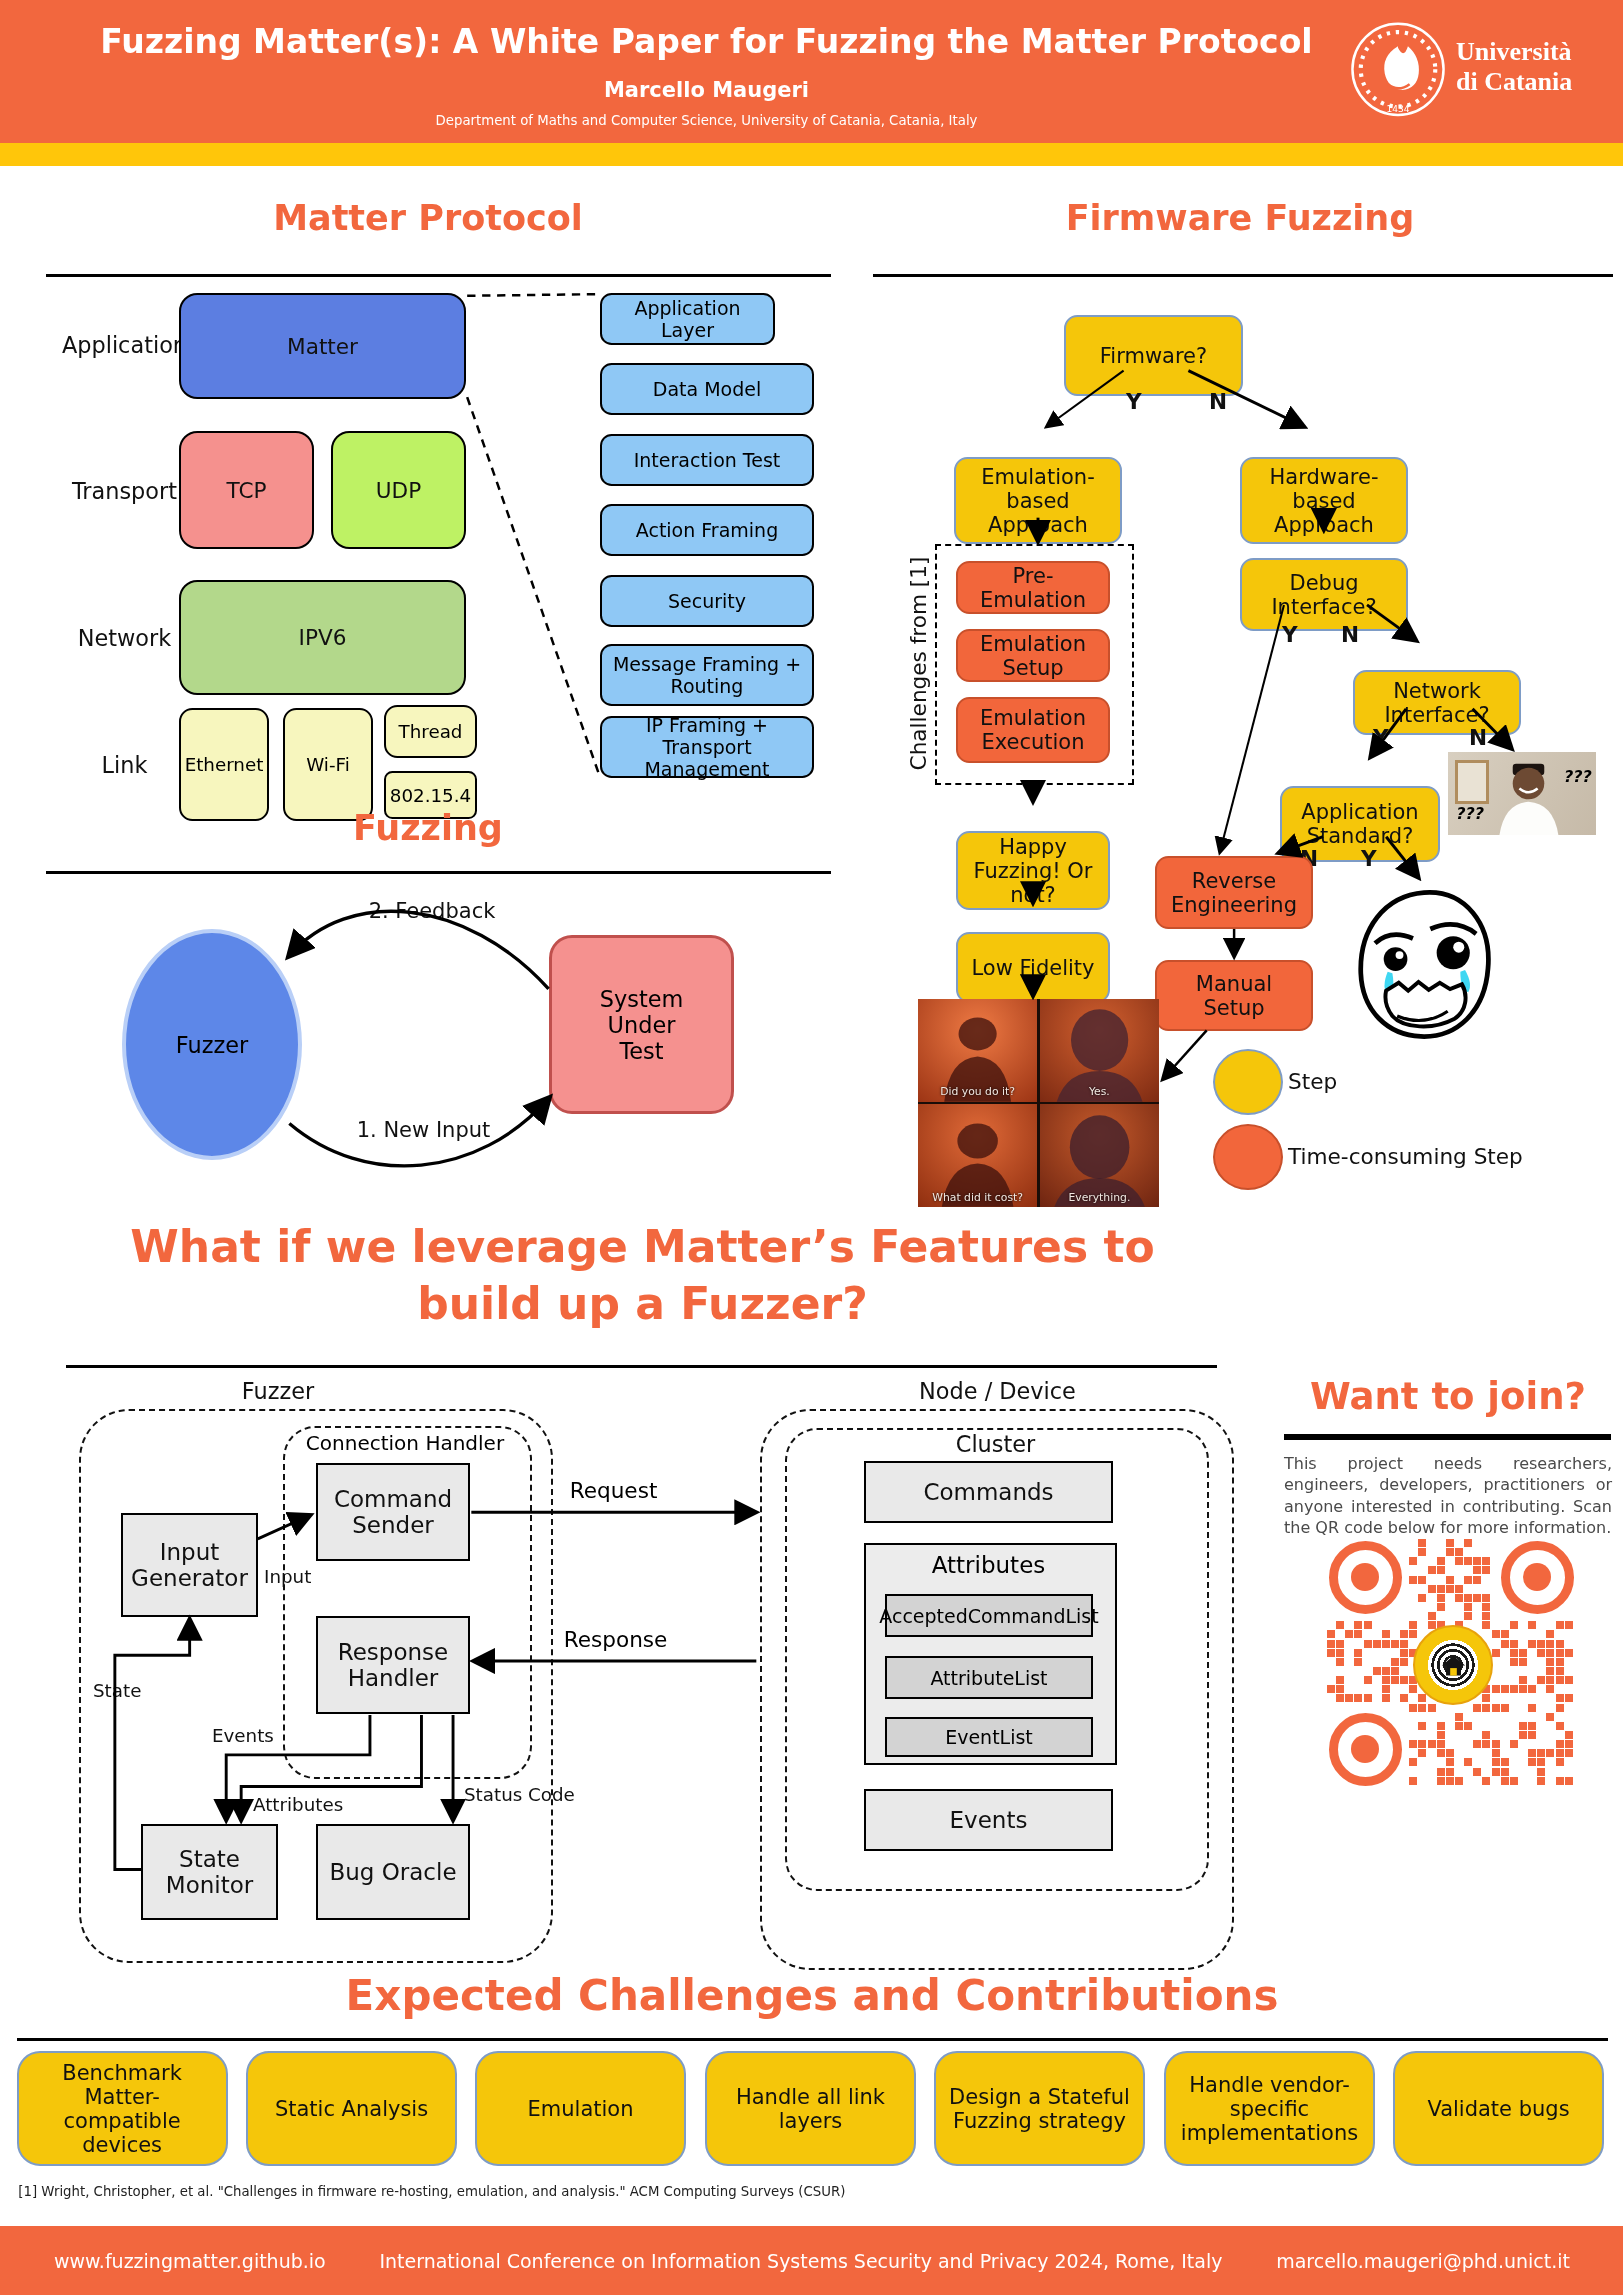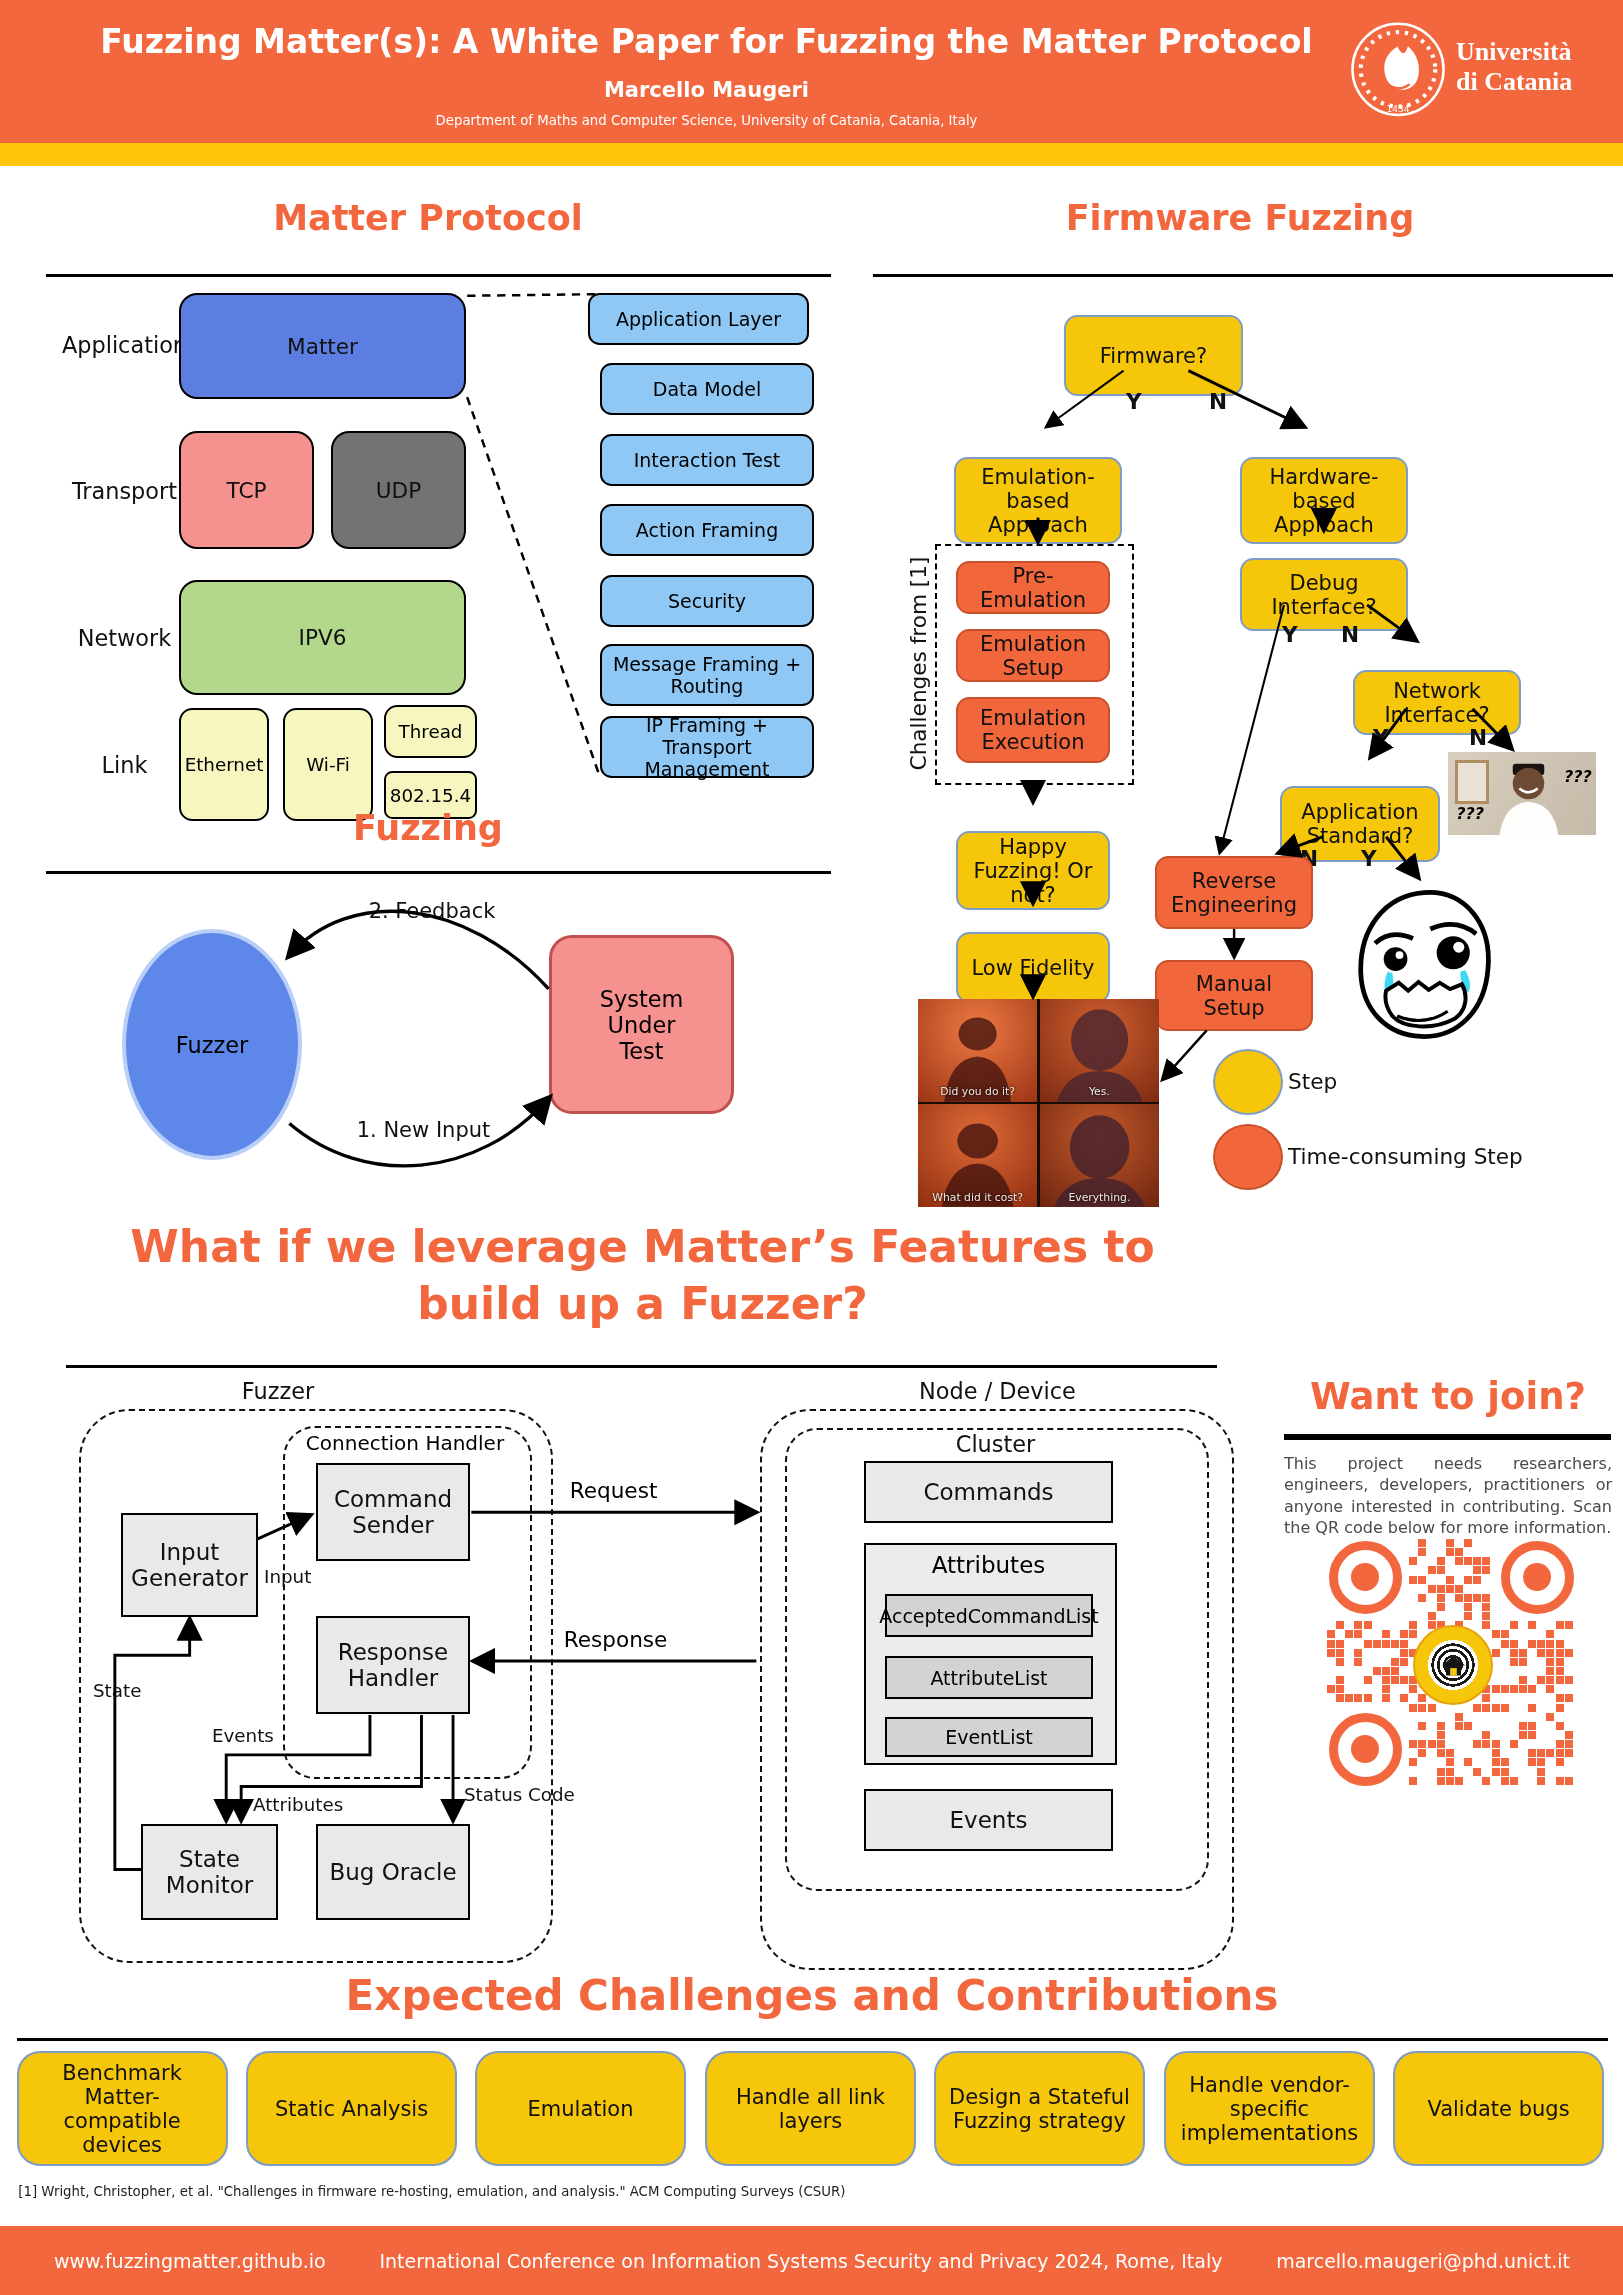--- a/index.html
+++ b/index.html
@@ -126,28 +126,28 @@
   <div class="abs sec-title" style="left:54px;top:198px;width:748px;font-size:35px;">Matter Protocol</div>
   <div class="abs rule" style="left:46px;top:274px;width:785px;height:2.5px;"></div>
 
   <div class="abs layerlabel" style="left:54px;top:332px;width:141px;">Application</div>
   <div class="abs layerlabel" style="left:54px;top:478px;width:141px;">Transport</div>
   <div class="abs layerlabel" style="left:54px;top:625px;width:141px;">Network</div>
   <div class="abs layerlabel" style="left:54px;top:752px;width:141px;">Link</div>
 
   <div class="abs bx mbox" style="left:179px;top:431px;width:135px;height:118px;background:#F5918E;">TCP</div>
   <div class="abs bx mbox" style="left:179px;top:293px;width:287px;height:106px;background:#5C7EE1;">Matter</div>
-  <div class="abs bx mbox" style="left:331px;top:431px;width:135px;height:118px;background:#737373;">UDP</div>
+  <div class="abs bx mbox" style="left:331px;top:431px;width:135px;height:118px;background:#bef264;">UDP</div>
   <div class="abs bx mbox" style="left:179px;top:580px;width:287px;height:115px;background:#B3D88B;">IPV6</div>
   <div class="abs bx linkbox" style="left:179px;top:708px;width:90px;height:113px;">Ethernet</div>
   <div class="abs bx linkbox" style="left:283px;top:708px;width:90px;height:113px;">Wi-Fi</div>
   <div class="abs bx linkbox" style="left:384px;top:705px;width:93px;height:53px;">Thread</div>
   <div class="abs bx linkbox" style="left:384px;top:771px;width:93px;height:48px;border-radius:8.3px;">802.15.4</div>
 
-  <div class="abs bx stackbox" style="left:588px;top:293px;width:221px;height:52px;">Application Layer</div>
+  <div class="abs bx stackbox" style="left:600px;top:293px;width:175px;height:52px;">Application Layer</div>
   <div class="abs bx stackbox" style="left:600px;top:363px;width:214px;height:52px;">Data Model</div>
   <div class="abs bx stackbox" style="left:600px;top:434px;width:214px;height:52px;">Interaction Test</div>
   <div class="abs bx stackbox" style="left:600px;top:504px;width:214px;height:52px;">Action Framing</div>
   <div class="abs bx stackbox" style="left:600px;top:575px;width:214px;height:52px;">Security</div>
   <div class="abs bx stackbox" style="left:600px;top:644px;width:214px;height:62px;">Message Framing + Routing</div>
   <div class="abs bx stackbox" style="left:600px;top:716px;width:214px;height:62px;">IP Framing + Transport Management</div>
 
   <div class="abs sec-title" style="left:864px;top:198px;width:752px;font-size:35px;">Firmware Fuzzing</div>
   <div class="abs rule" style="left:873px;top:274px;width:740px;height:2.5px;"></div>
 

